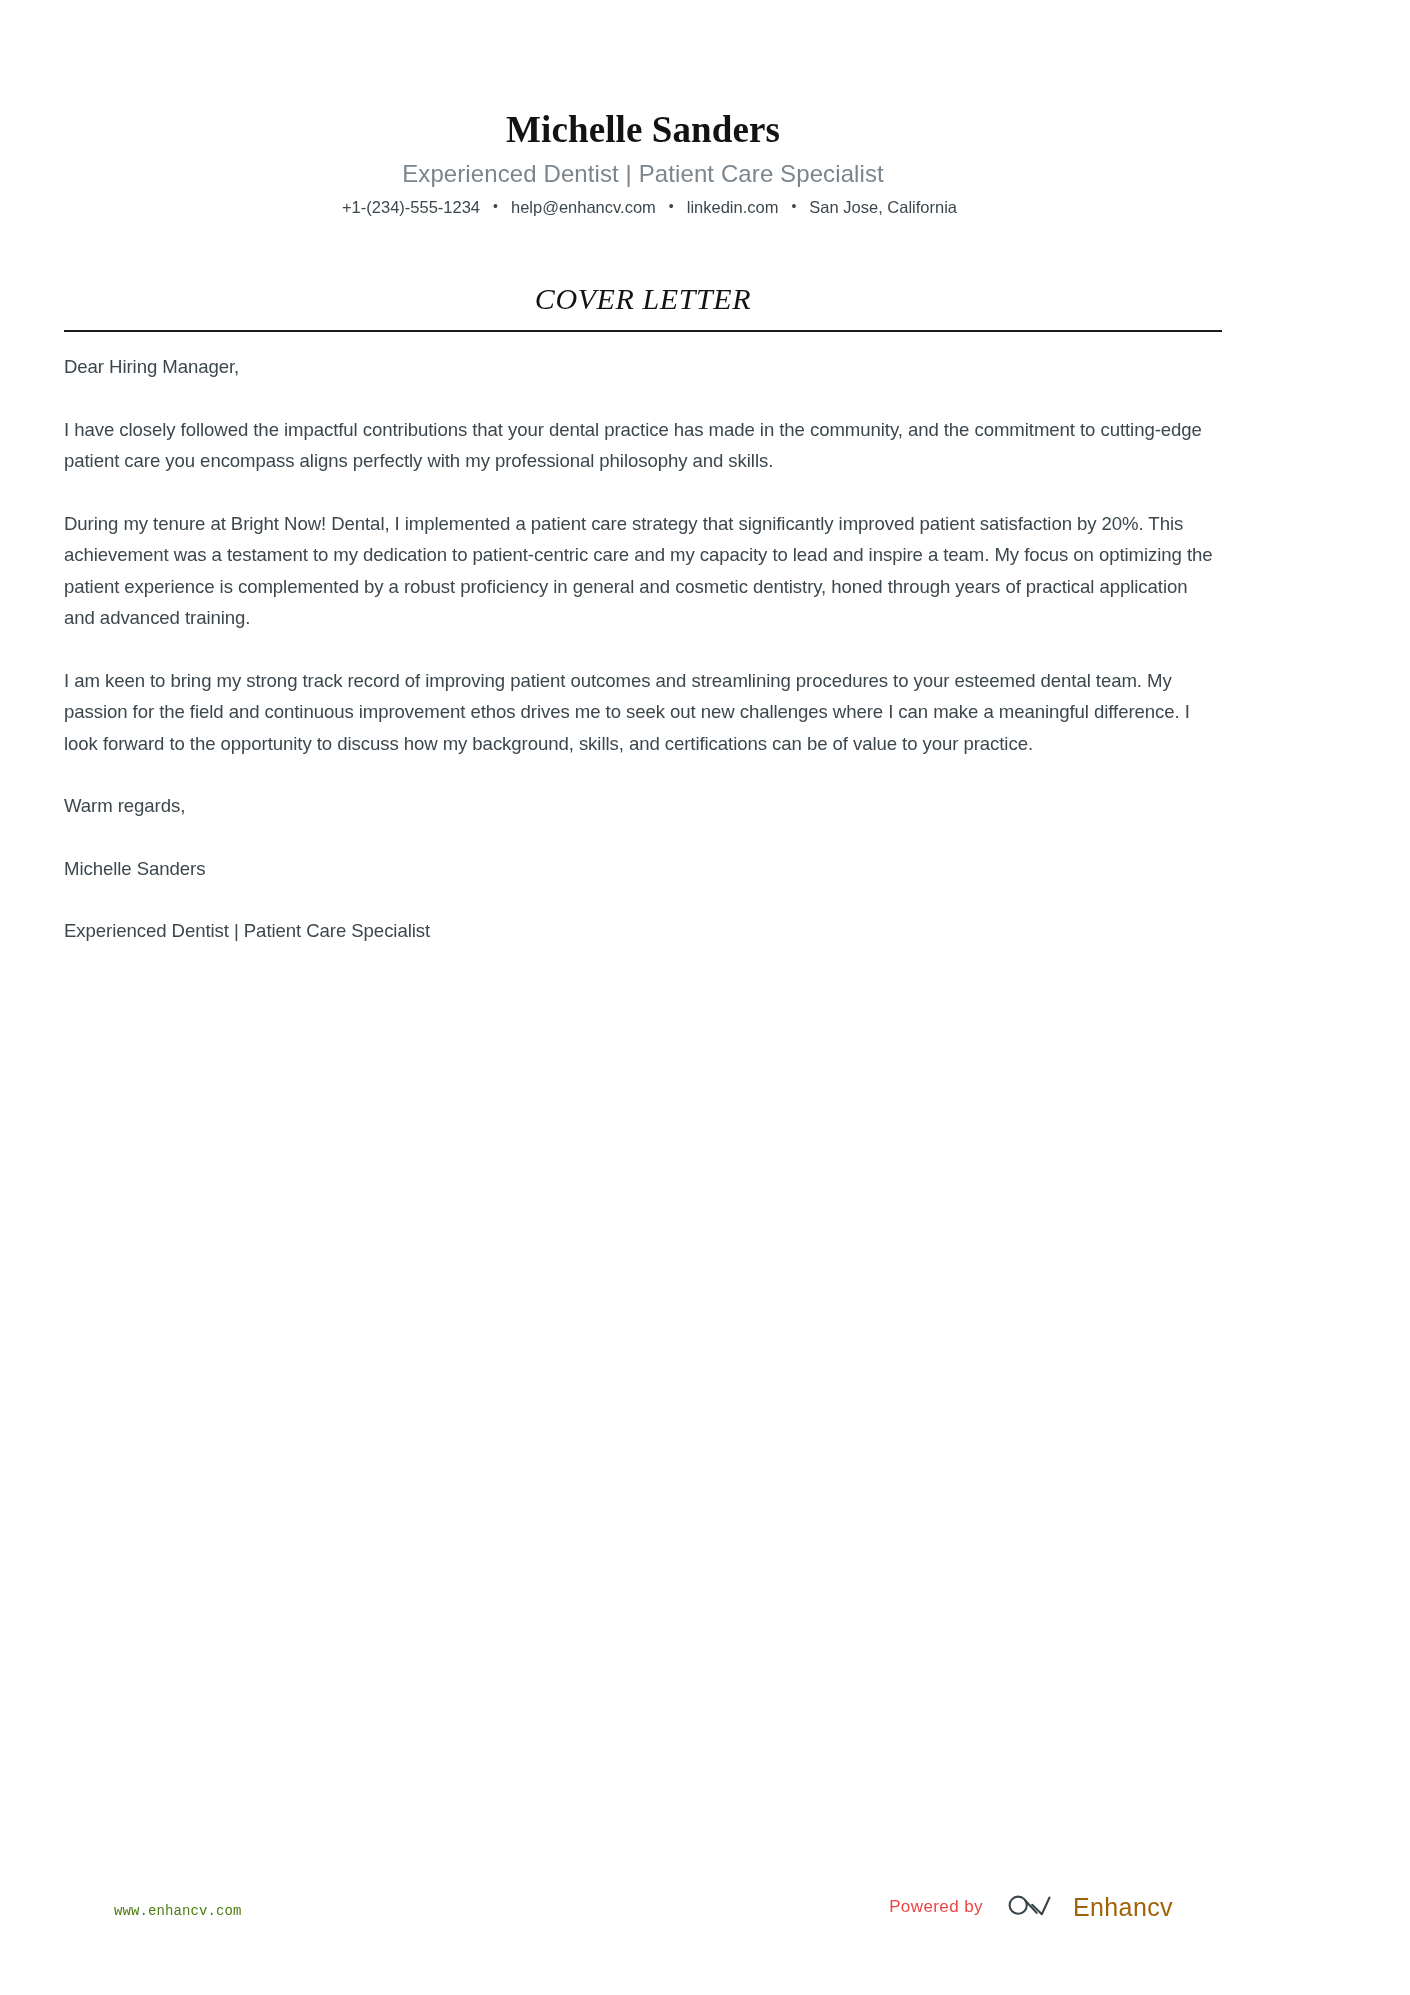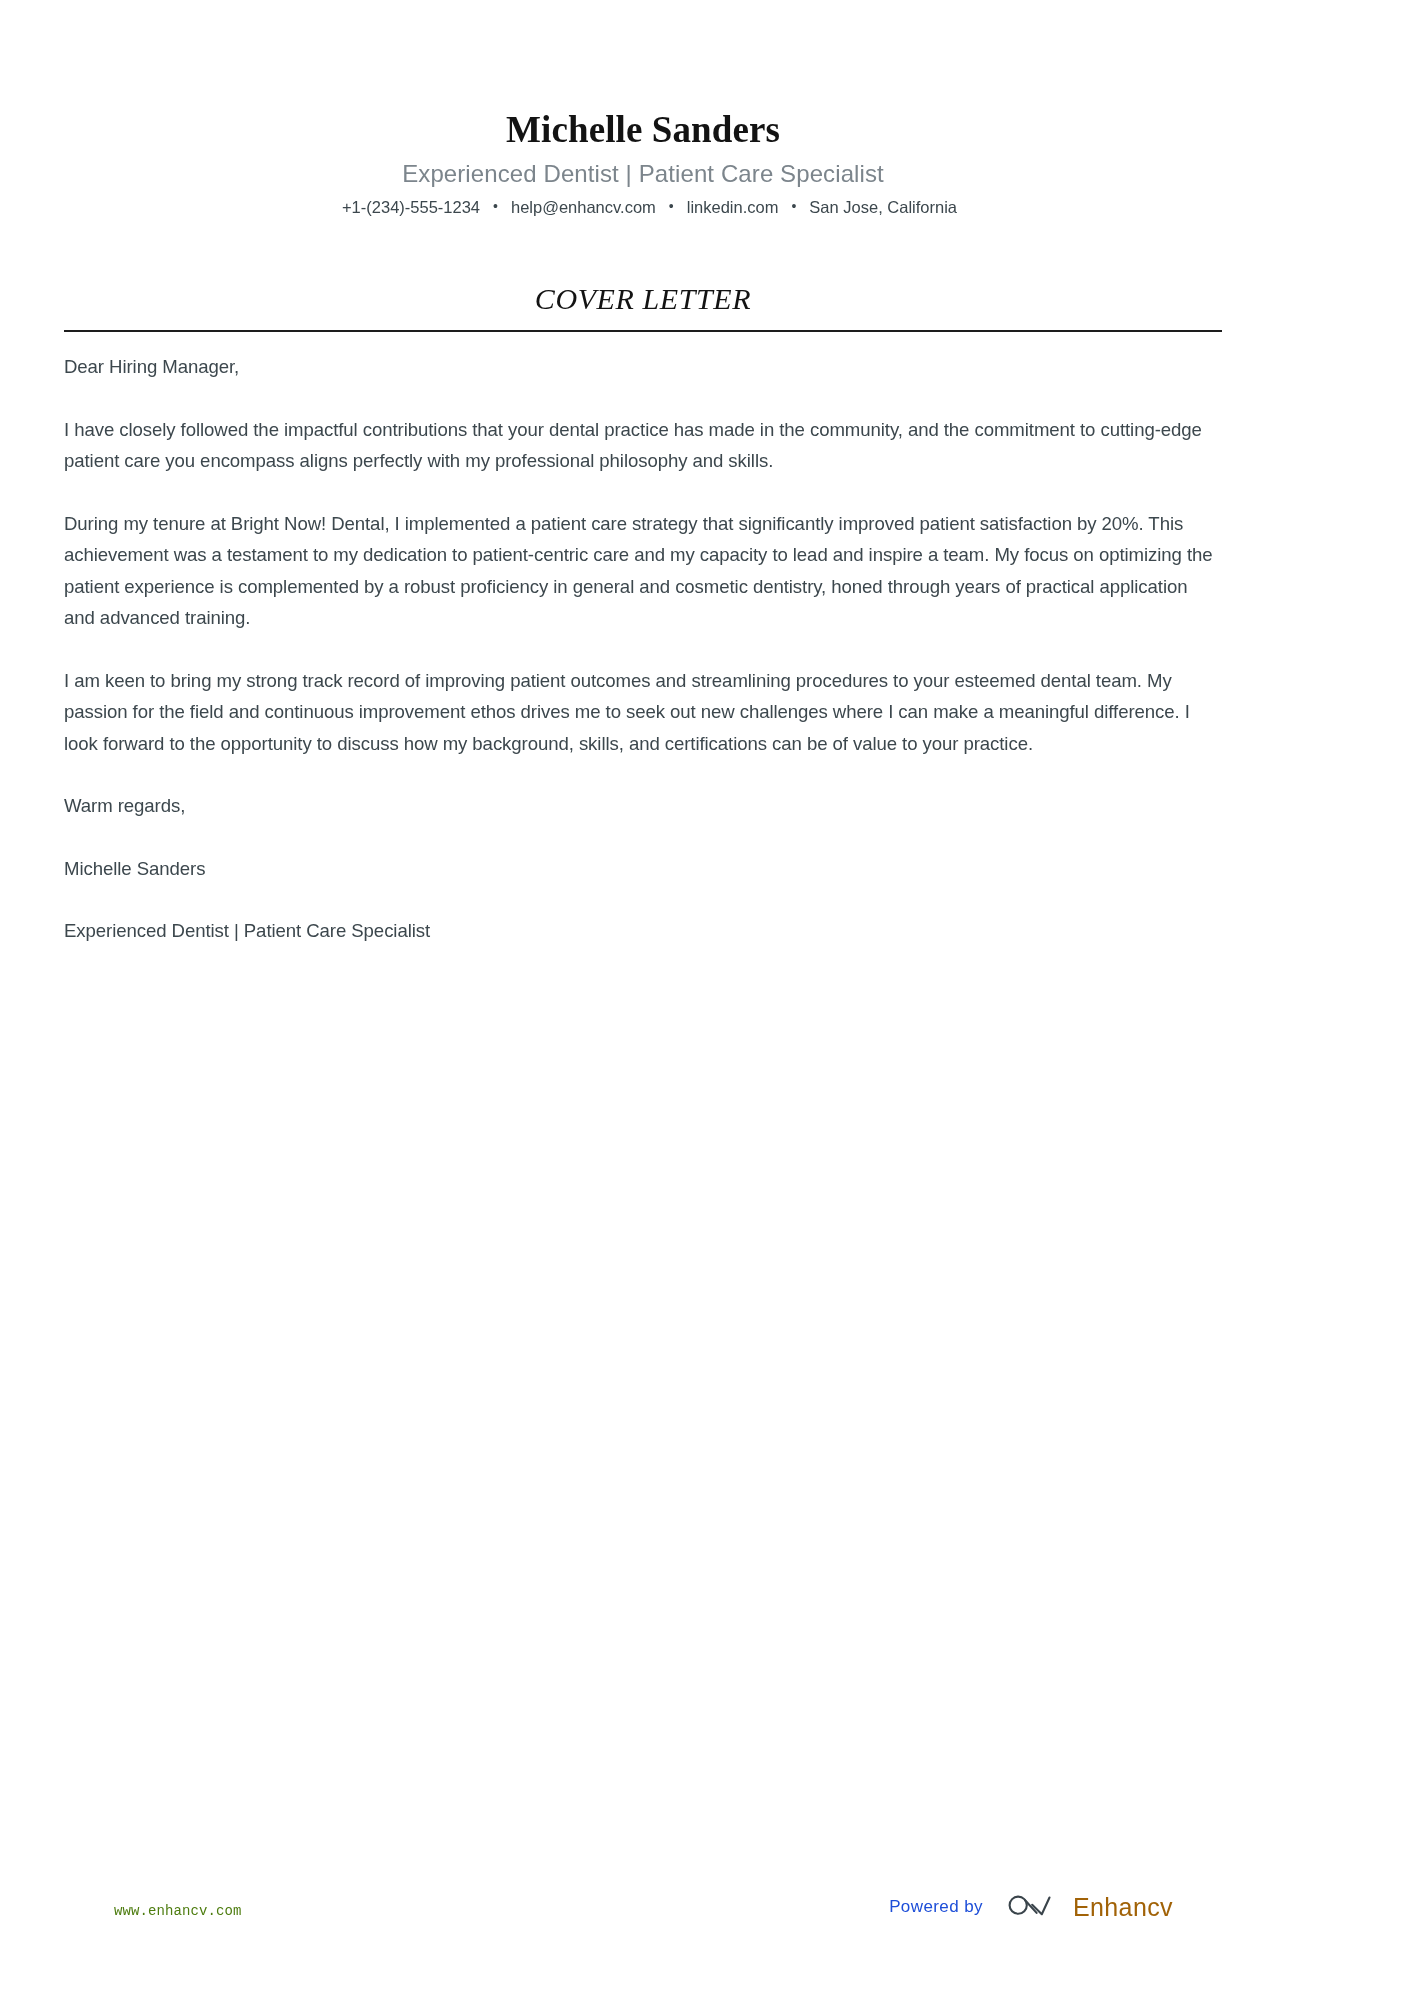--- a/index.html
+++ b/index.html
@@ -134,21 +134,21 @@
     position: absolute;
     right: 113px;
     bottom: 70px;
     display: flex;
     align-items: center;
     gap: 22px;
   }
   .powered-by {
     font-size: 17px;
     line-height: 22px;
-    color: #1d4ed8;
+    color: #ef4444;
     letter-spacing: 0.4px;
   }
   .brand-lockup {
     display: flex;
     align-items: center;
     gap: 12px;
   }
   .brand-mark { display: block; }
   .brand-word {
     font-size: 25px;

